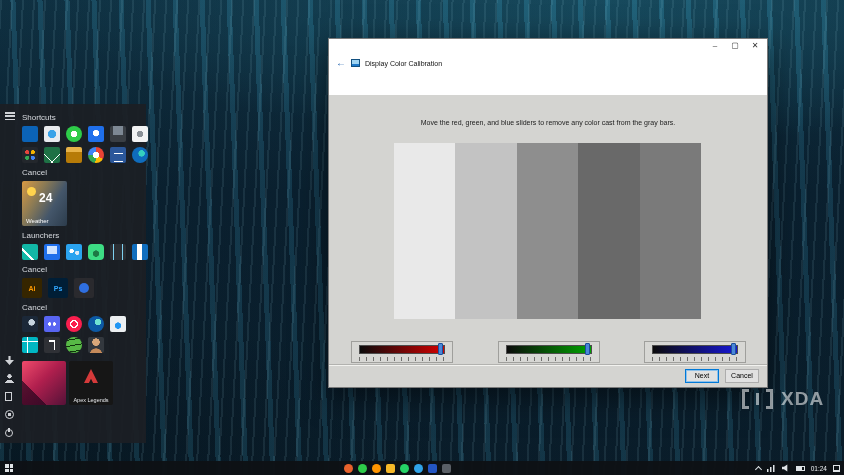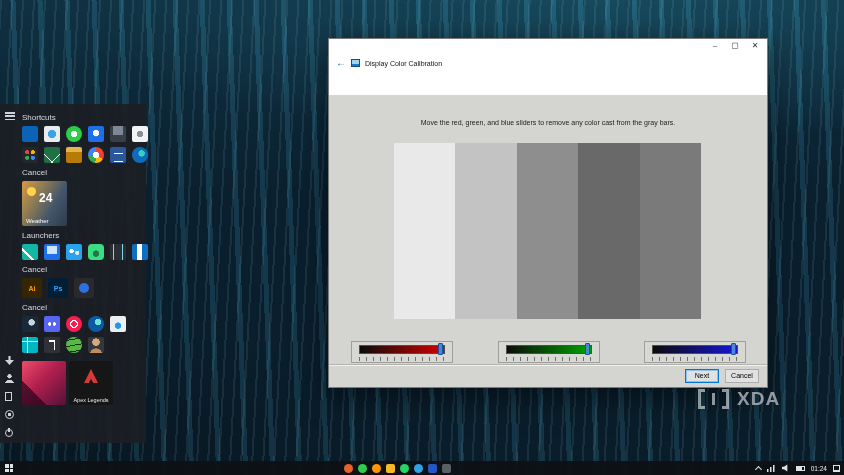--- a/index.html
+++ b/index.html
@@ -121,21 +121,21 @@
   .handle { position:absolute; top:1px; width:5px; height:12px; background:#4a86d8; border:1px solid #1c4f9c; border-radius:1px; }
   .ticks { position:absolute; left:7px; right:7px; top:15px; height:4px;
     background:repeating-linear-gradient(90deg, #6e6e6c 0 1px, rgba(0,0,0,0) 1px 7px); }
   #footer-sep { position:absolute; left:0; right:0; bottom:22px; height:1px; background:#b2b2af; box-shadow:0 1px 0 #f2f2ef; }
   #footer-buttons { position:absolute; right:8px; bottom:4px; display:flex; gap:6px; }
   .btn { min-width:34px; height:14px; font-size:7px; line-height:12px; text-align:center; background:#e1e1e1; border:1px solid #adadad; padding:0 4px; }
   .btn.primary { border:1px solid #0078d7; box-shadow:inset 0 0 0 1px #8ec1ea; }
 
   
   #watermark { position:absolute; left:698px; top:388px; display:flex; align-items:center; gap:8px;
-    color:rgba(255,255,255,0.55); }
+    color:rgba(255,255,255,0.55);padding-left:44px; }
   .wm-brk-l { width:7px; height:20px; border:3px solid; border-right:none; }
   .wm-bar { width:3px; height:12px; background:rgba(255,255,255,0.55); margin:0 -1px; }
   .wm-brk-r { width:7px; height:20px; border:3px solid; border-left:none; }
   #wm-text { font-size:19px; font-weight:bold; letter-spacing:1px; }
 
   
   #taskbar { position:absolute; left:0; bottom:0; width:844px; height:14px; background:rgba(14,17,21,0.96); }
   #start-button { position:absolute; left:5px; top:3px; width:8px; height:8px; }
   .win-sq { position:absolute; width:3.5px; height:3.5px; background:#dfe3e6; }
   .win-sq.a{left:0;top:0} .win-sq.b{left:4.5px;top:0} .win-sq.c{left:0;top:4.5px} .win-sq.d{left:4.5px;top:4.5px}

